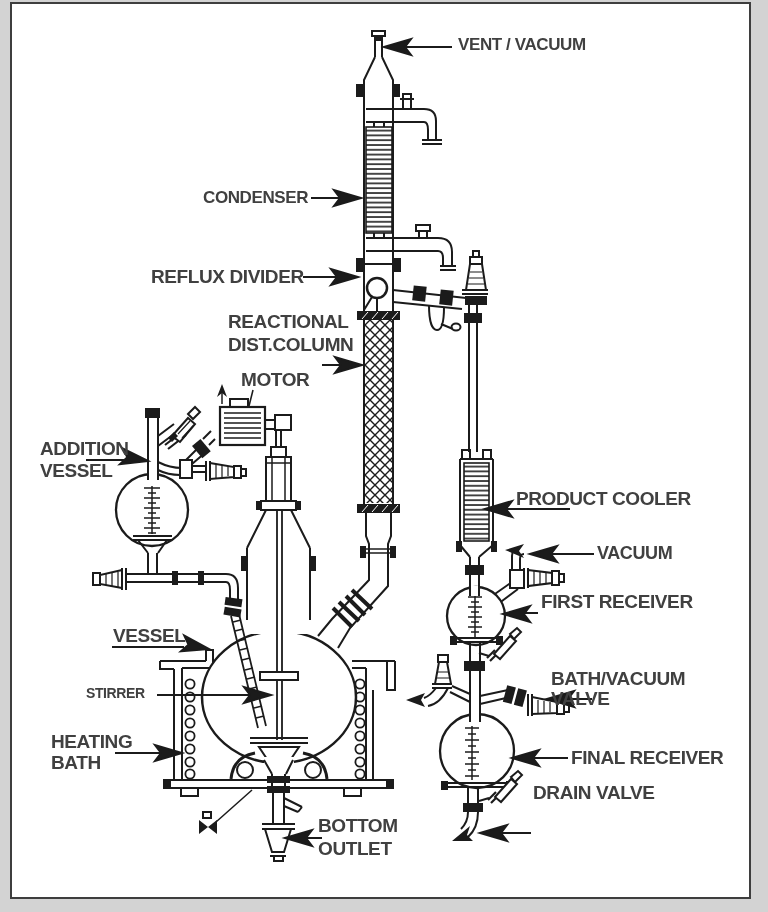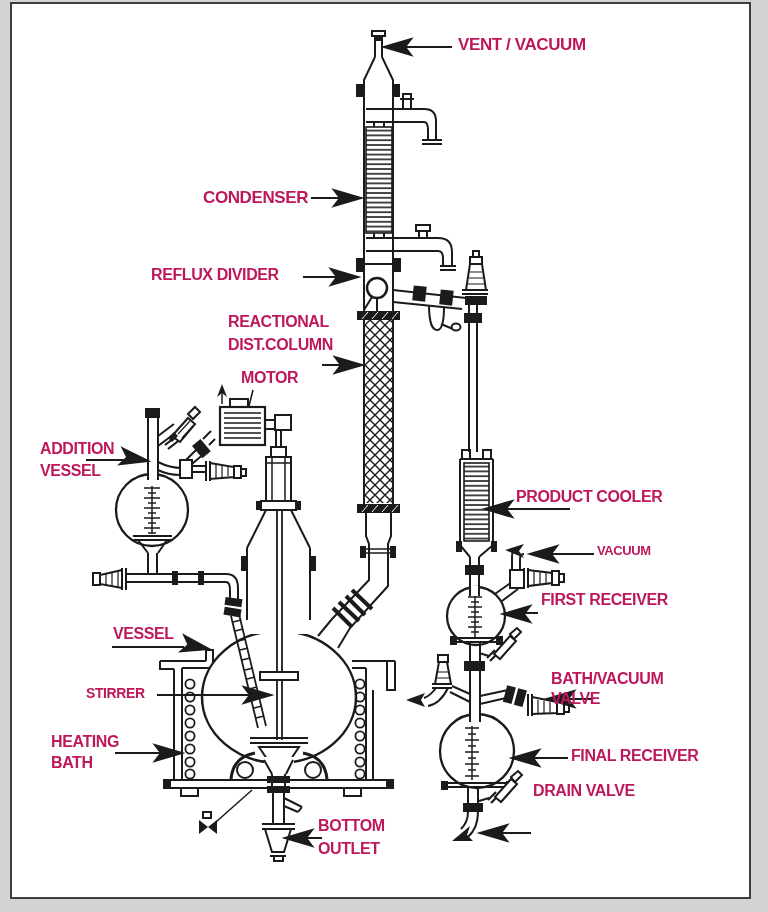--- a/index.html
+++ b/index.html
@@ -8,25 +8,25 @@
     background:#d3d3d3;
     font-family:"Liberation Sans","DejaVu Sans",sans-serif;
   }
   .paper{
     position:absolute;left:10px;top:2px;width:737px;height:893px;
     background:#ffffff;border:2px solid #3e3e3e;
   }
   .stage{position:absolute;left:0;top:0;width:768px;height:912px;}
   svg.diag{position:absolute;left:0;top:0;}
   .lbl{
-    position:absolute;color:#be185d;font-weight:700;
+    position:absolute;color:#404040;font-weight:700;
     letter-spacing:-0.4px;white-space:nowrap;line-height:1.0;
   }
   .lbl.center{text-align:left;white-space:normal;}
-  .f15{font-size:14px}.f16{font-size:16px}.f17{font-size:17px}.f18{font-size:13px}
+  .f15{font-size:14px}.f16{font-size:19px}.f17{font-size:17px}.f18{font-size:18px}
   .lh21{line-height:21px}.lh22{line-height:22px}.lh23{line-height:23px}
 </style>
 </head>
 <body>
 
 <div class="paper"></div>
 
 <div class="stage">
 <svg class="diag" width="768" height="912" viewBox="0 0 768 912">
   <defs>

